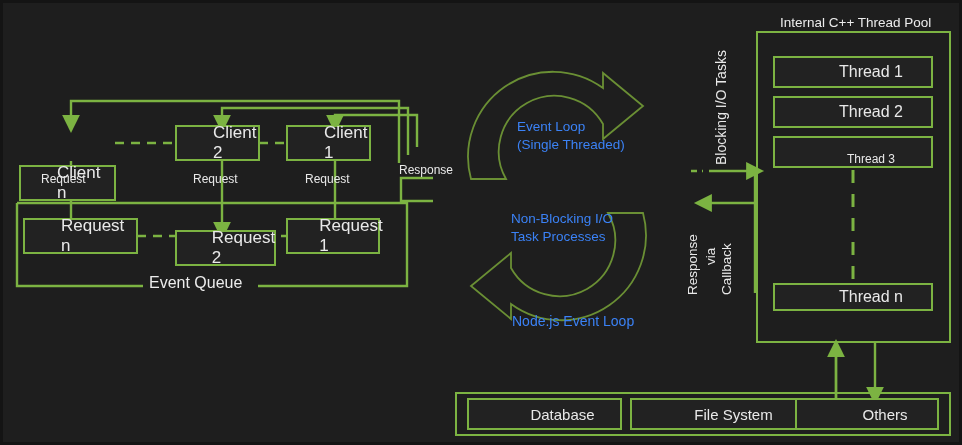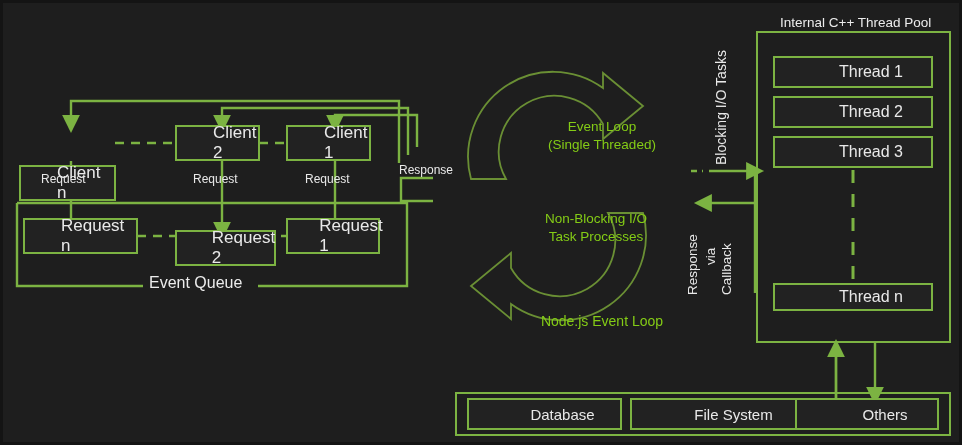--- a/index.html
+++ b/index.html
@@ -26,21 +26,21 @@
     border:2px solid #7cb342;background:transparent;
   }
   svg.overlay{position:absolute;left:0;top:0;width:962px;height:445px;pointer-events:none;}
   .vtext{
     position:absolute;
     transform-origin:left top;
     white-space:nowrap;
     color:#e9e9e9;
   }
   .titleTxt{position:absolute;white-space:nowrap;color:#ececec;}
-  .centerTxt{position:absolute;text-align:center;white-space:nowrap;color:#84cc16;}
+  .centerTxt{position:absolute;text-align:left;white-space:nowrap;color:#3b82f6;}
 </style>
 </head>
 <body>
 
 <div id="canvas">
 
   <svg class="overlay" viewBox="0 0 962 445">
     <defs>
       <marker id="ah" markerWidth="9" markerHeight="9" refX="4.2" refY="4.5" orient="auto">
         <path d="M0.5,0.8 L8,4.5 L0.5,8.2 Z" fill="#7cb342"></path>
@@ -153,21 +153,21 @@
   <div class="titleTxt" style="left:777px;top:12px;font-size:13.5px;">Internal C++ Thread Pool</div>
 
   <div class="plainbox" style="left:753px;top:28px;width:195px;height:312px;"></div>
 
   <div class="box" style="left:770px;top:53px;width:160px;height:32px;font-size:16px;">
     <span>Thread 1</span>
   </div>
   <div class="box" style="left:770px;top:93px;width:160px;height:32px;font-size:16px;">
     <span>Thread 2</span>
   </div>
-  <div class="box" style="left:770px;top:133px;width:160px;height:32px;font-size:16px;">
+  <div class="box" style="left:770px;top:133px;width:160px;height:32px;font-size:12px;align-items:flex-end;">
     <span>Thread 3</span>
   </div>
   <div class="box" style="left:770px;top:280px;width:160px;height:28px;font-size:16px;">
     <span>Thread n</span>
   </div>
 
   <svg class="overlay" viewBox="0 0 962 445">
     <path d="M 850,167 L 850,278" stroke="#7cb342" stroke-width="3" stroke-dasharray="13 11" fill="none"></path>
   </svg>
 

